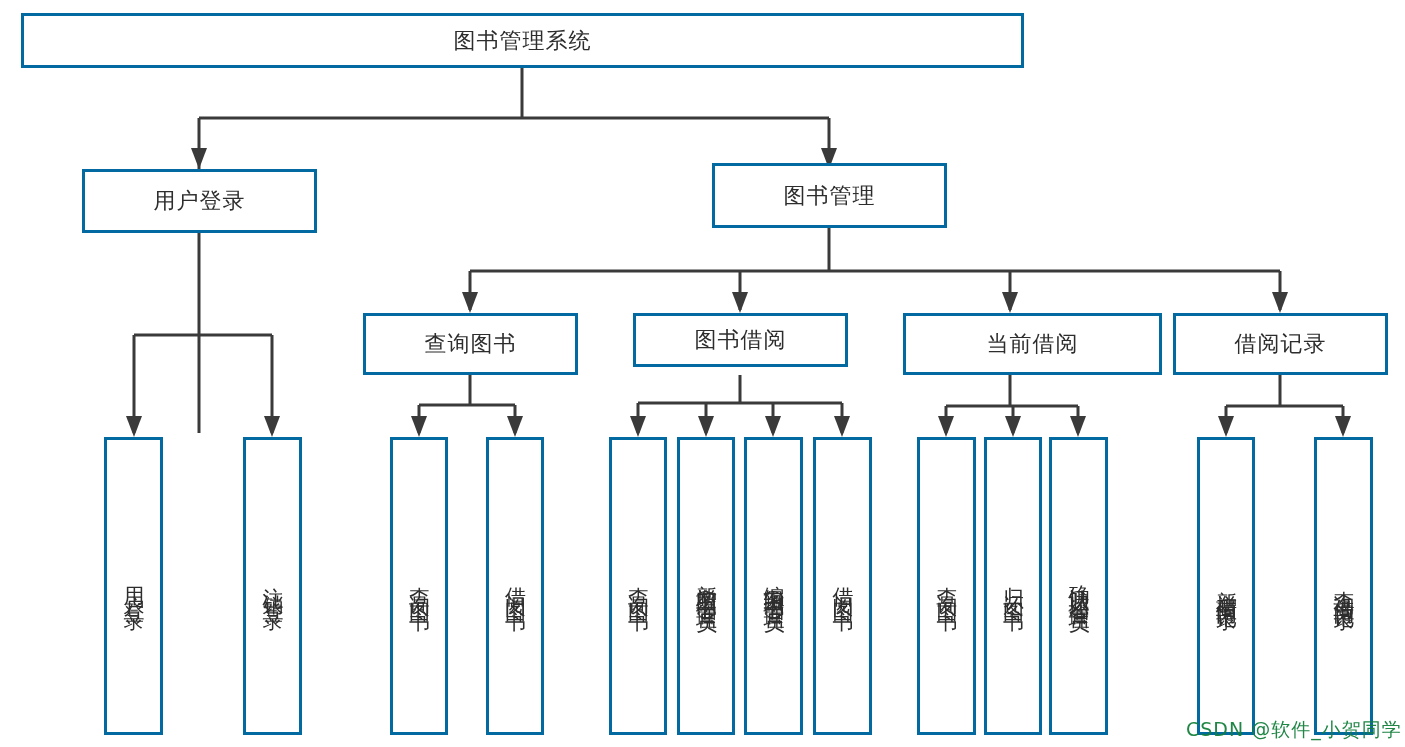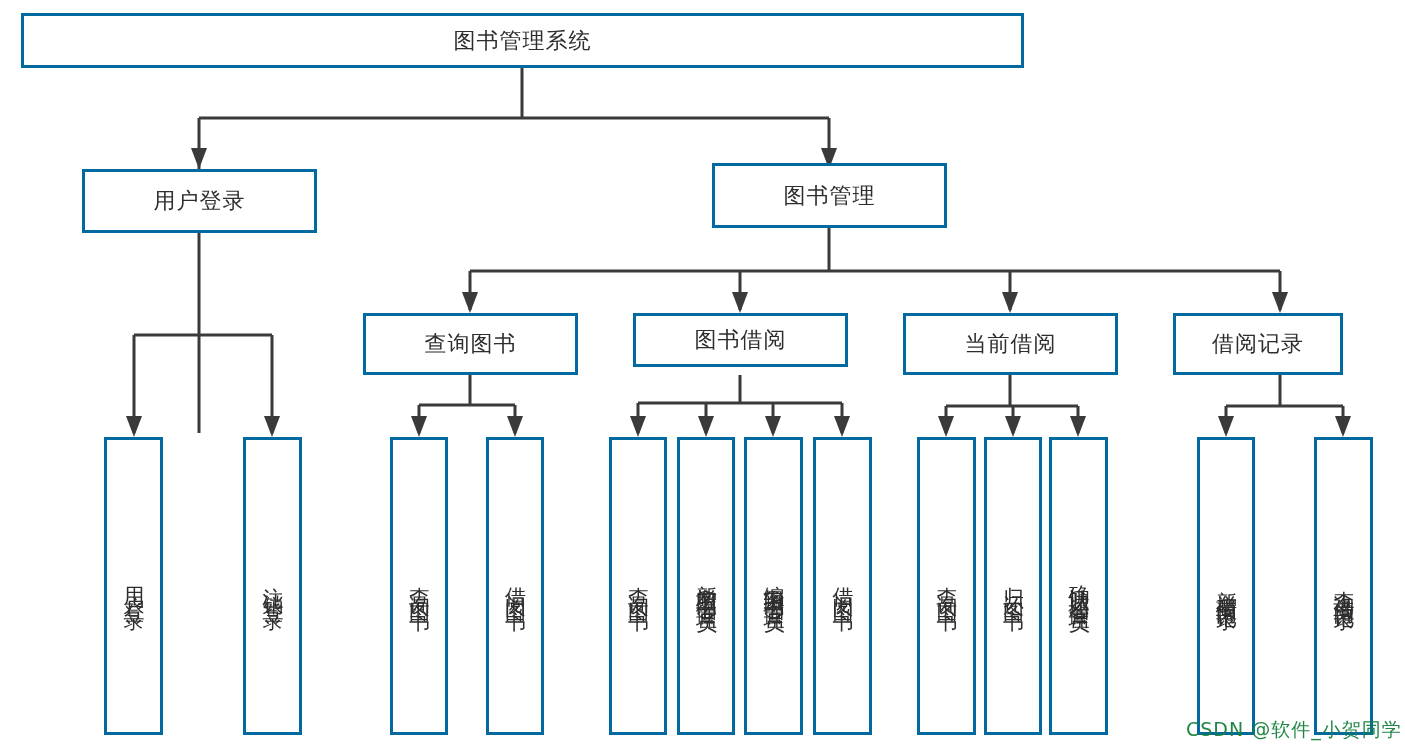--- a/index.html
+++ b/index.html
@@ -96,22 +96,22 @@
     </g>
   </svg>
 
   <div class="node" style="left:21px; top:13px; width:1003px; height:55px;">图书管理系统</div>
 
   <div class="node" style="left:82px; top:169px; width:235px; height:64px;">用户登录</div>
   <div class="node" style="left:712px; top:163px; width:235px; height:65px;">图书管理</div>
 
   <div class="node" style="left:363px; top:313px; width:215px; height:62px;">查询图书</div>
   <div class="node" style="left:633px; top:313px; width:215px; height:54px;">图书借阅</div>
-  <div class="node" style="left:903px; top:313px; width:215px; height:62px;">当前借阅</div>
-  <div class="node" style="left:1173px; top:313px; width:170px; height:62px;">借阅记录</div>
+  <div class="node" style="left:903px; top:313px; width:259px; height:62px;">当前借阅</div>
+  <div class="node" style="left:1173px; top:313px; width:215px; height:62px;">借阅记录</div>
 
   <div class="node leaf" style="left:104px; top:437px; width:59px; height:298px;">用户登录</div>
   <div class="node leaf" style="left:243px; top:437px; width:59px; height:298px;">注销登录</div>
 
   <div class="node leaf" style="left:390px; top:437px; width:58px; height:298px;">查询图书</div>
   <div class="node leaf" style="left:486px; top:437px; width:58px; height:298px;">借阅图书</div>
 
   <div class="node leaf" style="left:609px; top:437px; width:58px; height:298px;">查询图书</div>
   <div class="node leaf long" style="left:677px; top:437px; width:58px; height:298px;">新增图书（管理员）</div>
   <div class="node leaf long" style="left:744px; top:437px; width:59px; height:298px;">编辑图书（管理员）</div>

